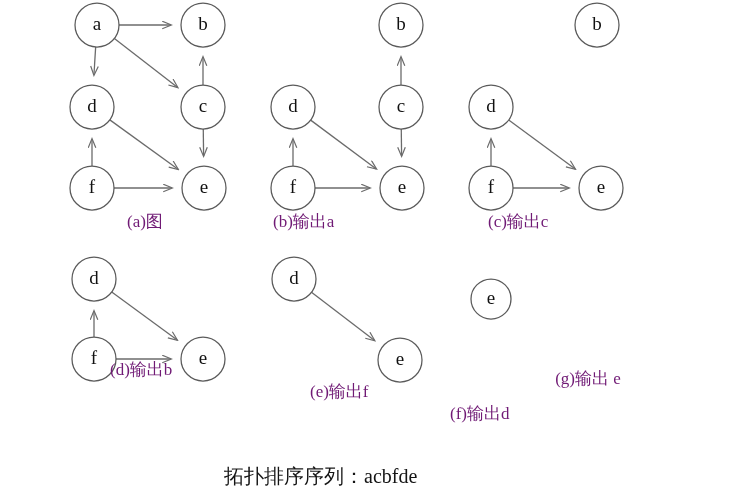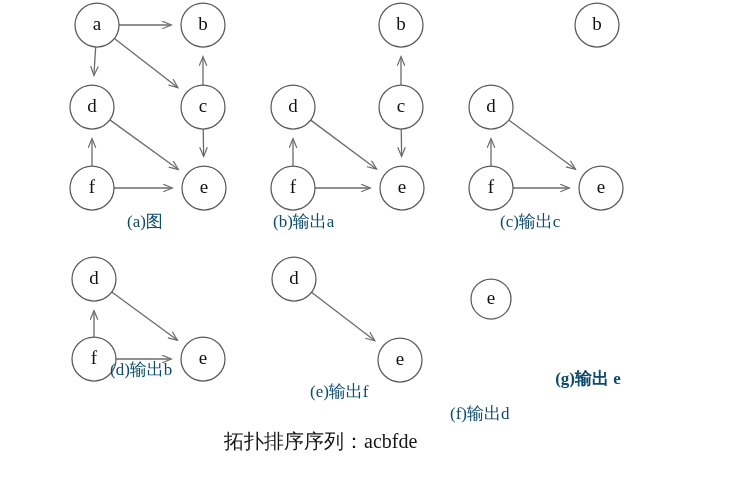--- a/index.html
+++ b/index.html
@@ -42,37 +42,37 @@
   }
   .edge-line {
     stroke: #6b6b6b;
     stroke-width: 1.3;
     fill: none;
   }
   .caption {
     position: absolute;
     font-family: "Liberation Serif", "DejaVu Serif", serif;
     font-size: 17px;
-    color: #0c4a6e;
+    color: #701a75;
     white-space: nowrap;
     line-height: 1.05;
   }
   .caption.wrapped {
     white-space: normal;
     width: 80px;
     text-align: center;
     line-height: 1.0;
-    font-weight: bold;
   }
   .bottom-caption {
     position: absolute;
     font-family: "Liberation Serif", "DejaVu Serif", serif;
     font-size: 20px;
     color: #141414;
     white-space: nowrap;
+    margin-top: 35px;
   }
 </style>
 </head>
 <body>
 
 <div id="figure-root">
 
   <svg id="graph-canvas" viewBox="0 0 755 500">
     <defs>
       <marker id="arrowhead" markerWidth="11" markerHeight="11" refX="9.4" refY="4.2" orient="auto" markerUnits="userSpaceOnUse">
@@ -185,21 +185,21 @@
         <g>
           <circle cx="491" cy="299" r="20" class="node-circle"></circle>
           <text x="491" y="300" class="node-label">e</text>
         </g>
       </g>
   </svg>
 
   <div id="captions-layer">
       <div class="caption" style="left: 127px; top: 213px;">(a)图</div>
       <div class="caption" style="left: 273px; top: 213px;">(b)输出a</div>
-      <div class="caption" style="left: 488px; top: 213px; margin-left: 12px;">(c)输出c</div>
+      <div class="caption" style="left: 488px; top: 213px;">(c)输出c</div>
       <div class="caption" style="left: 110px; top: 361px;">(d)输出b</div>
       <div class="caption" style="left: 310px; top: 383px;">(e)输出f</div>
       <div class="caption" style="left: 450px; top: 405px;">(f)输出d</div>
       <div class="caption wrapped" style="left: 548px; top: 370px;">(g)输出 e</div>
     </div>
 
   <div class="bottom-caption" style="left:224px; top:428px;">拓扑排序序列：acbfde</div>
 
 </div>
 

